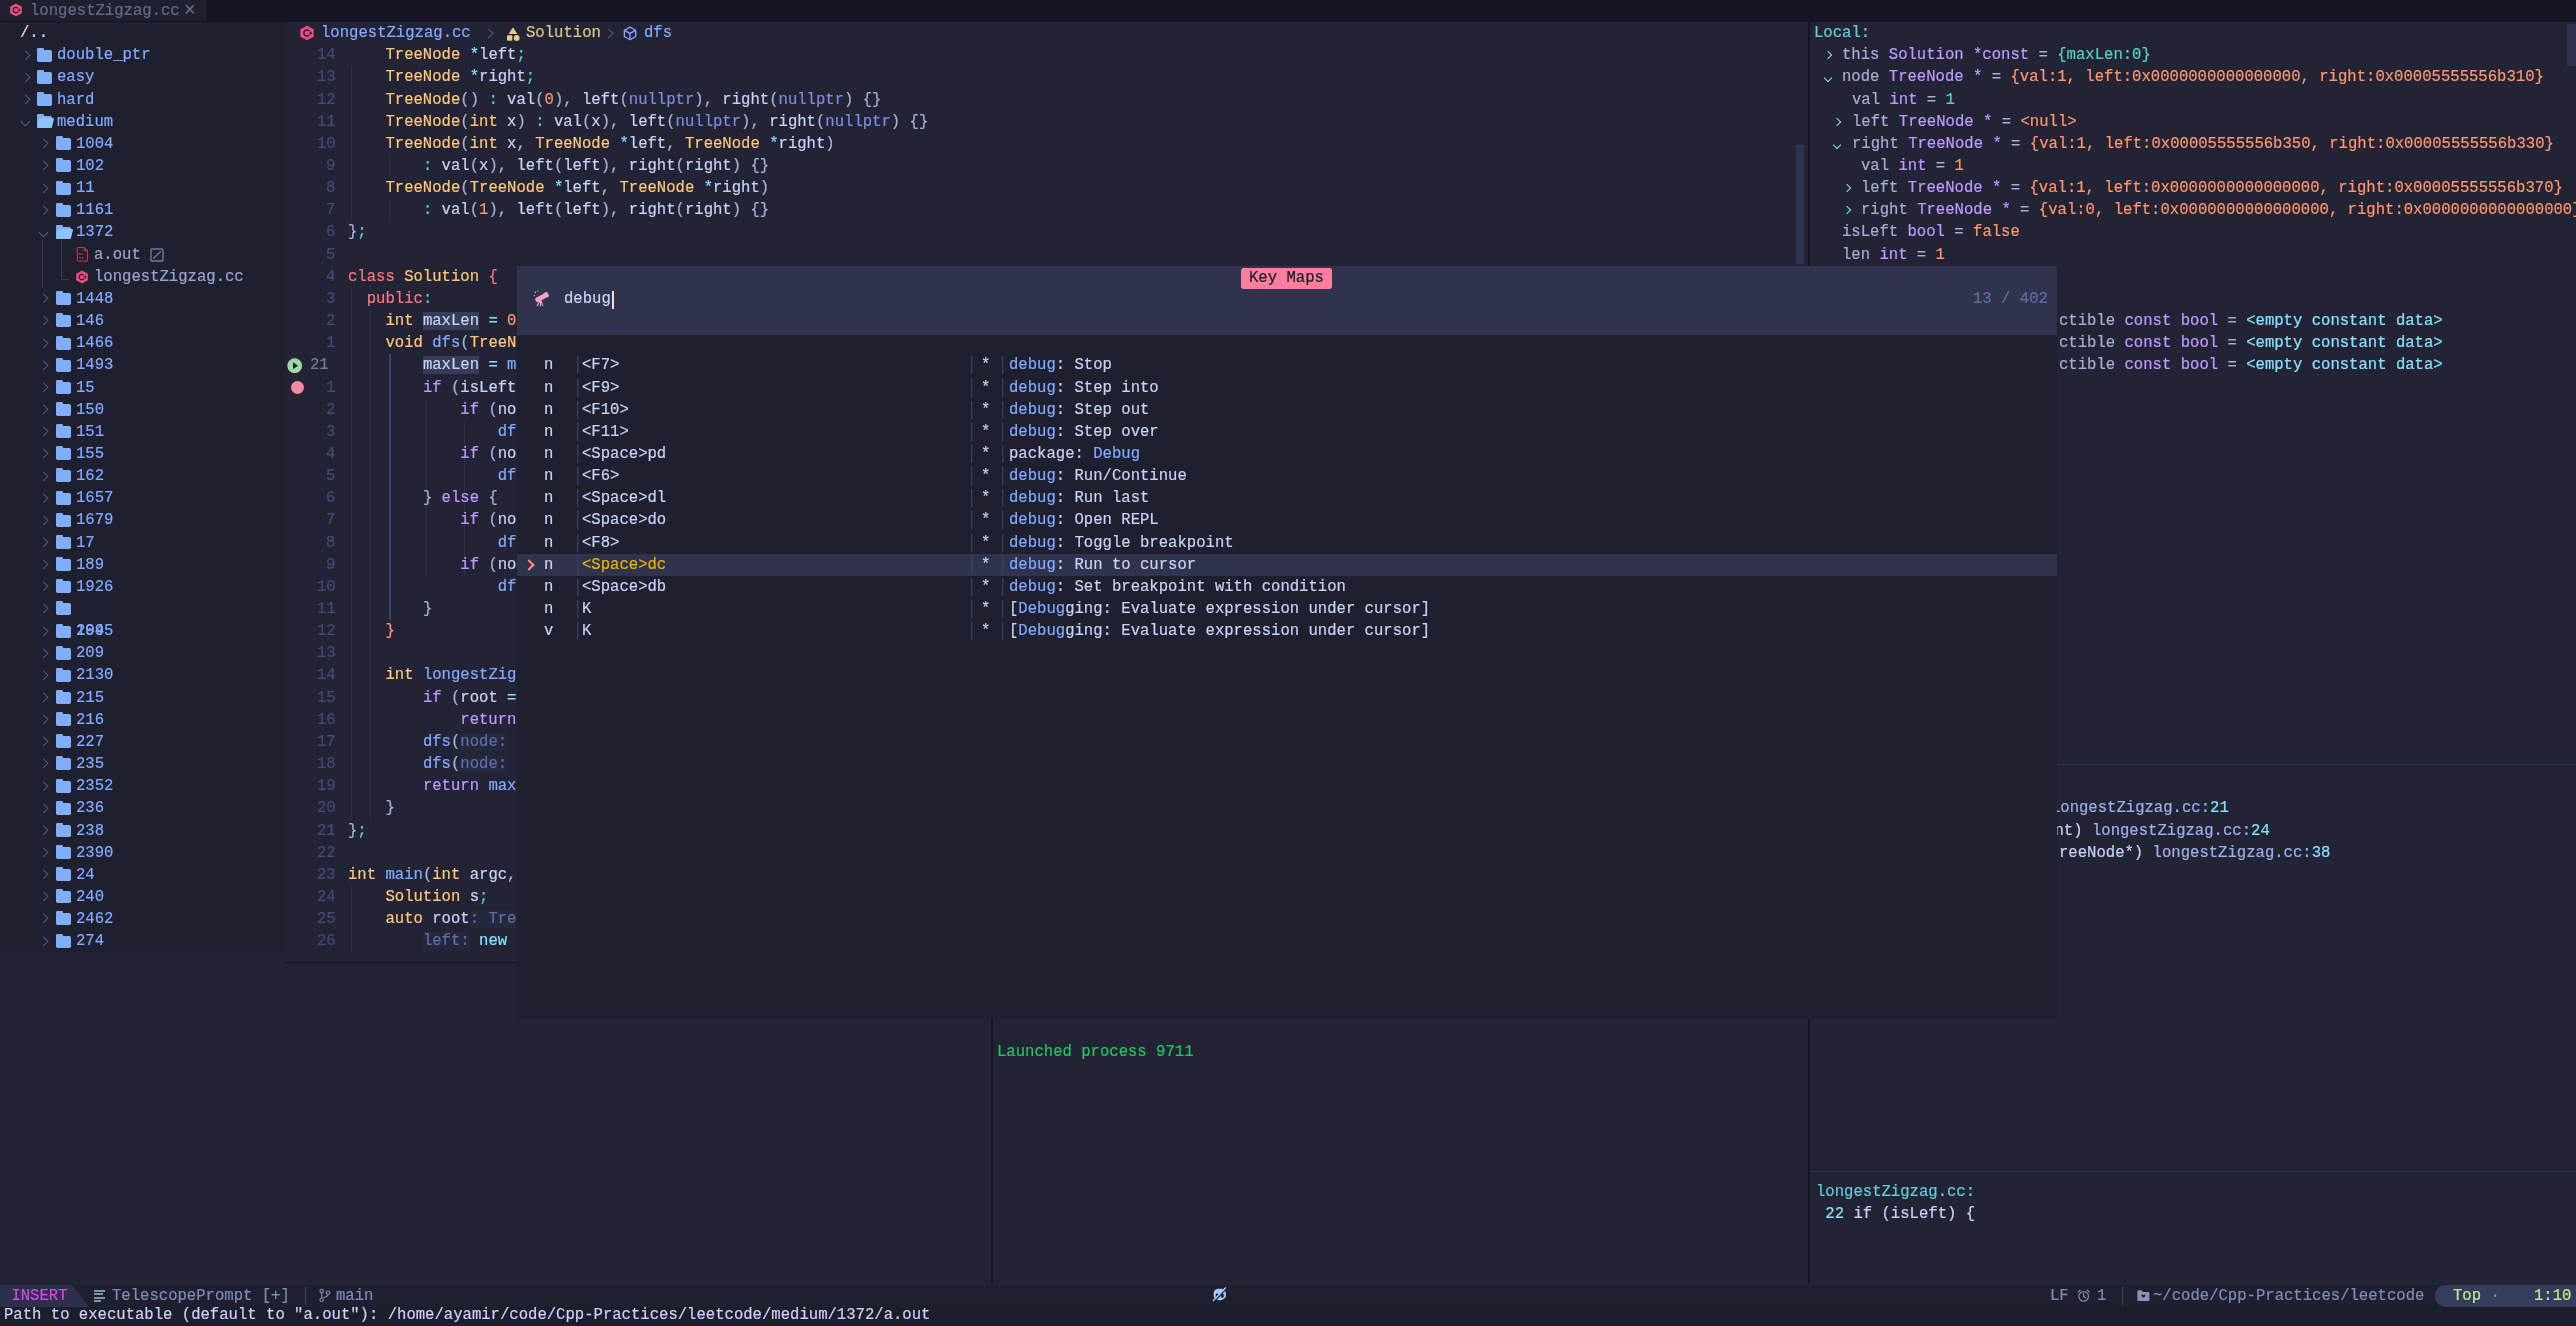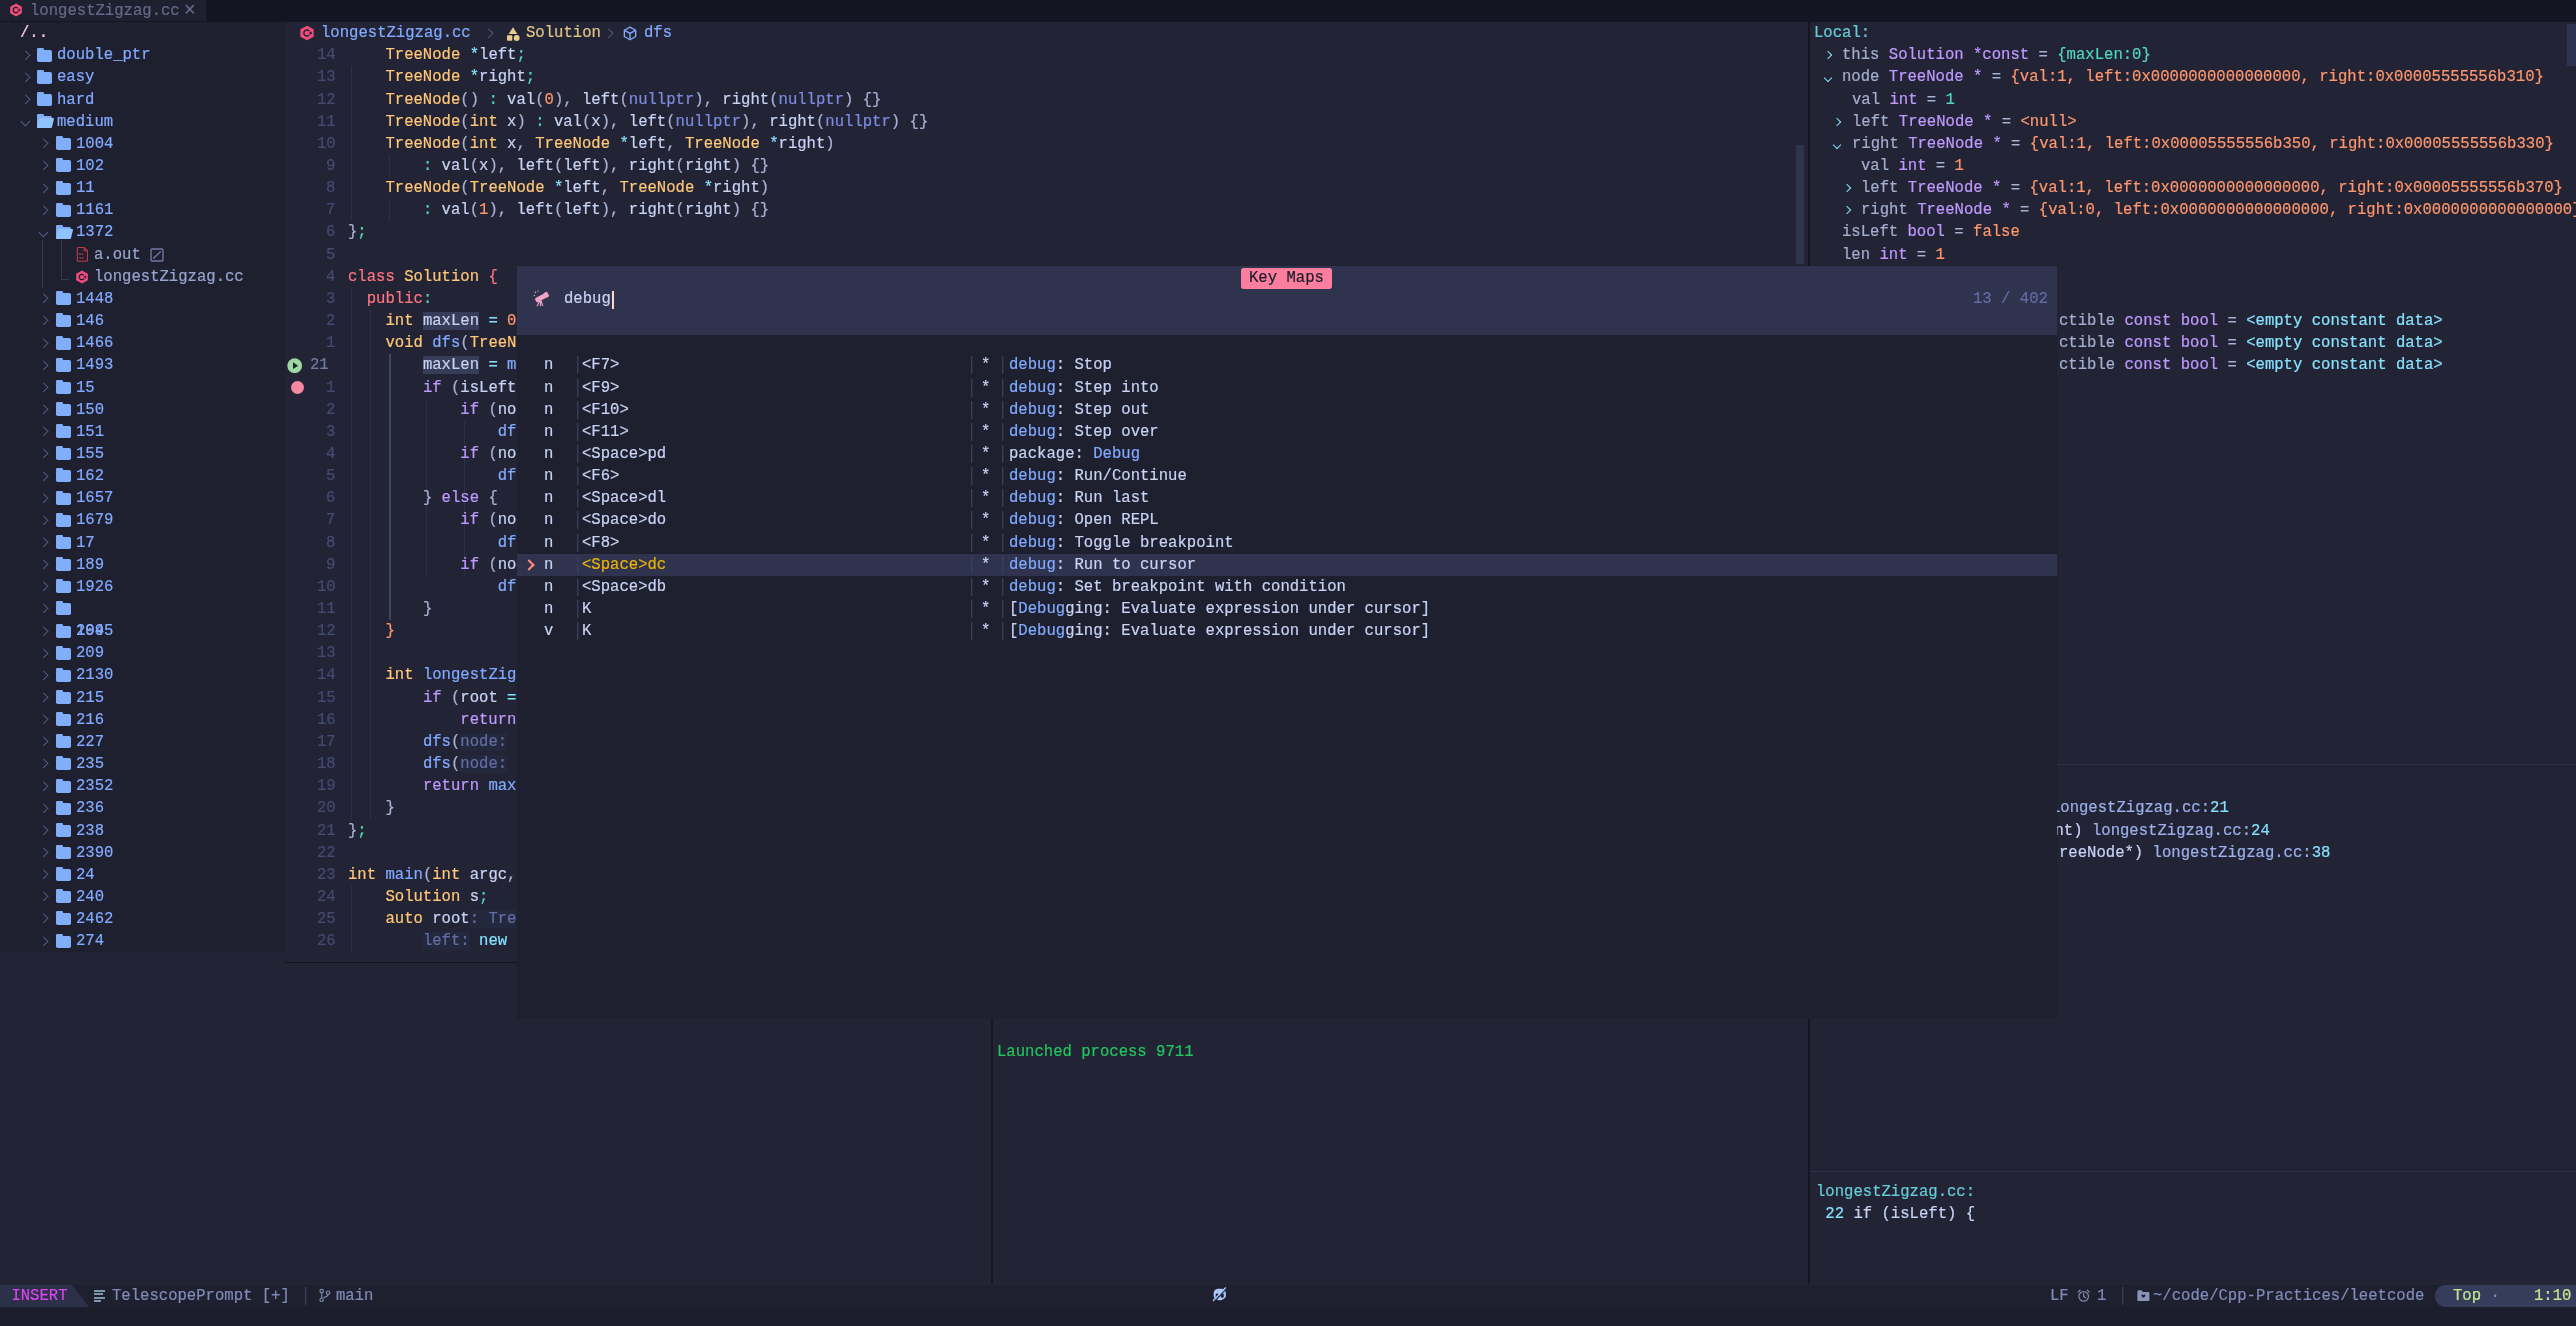--- a/index.html
+++ b/index.html
@@ -449,13 +449,14 @@
 <div class="t" style="left:2097px;top:1285px"><span style="color:#828bb8">1</span></div>
 <div class="t" style="left:2118px;top:1285px"><span style="color:#3b4261">│</span></div>
 <svg style="position:absolute;left:2136px;top:1289px" width="14.8" height="13.4" viewBox="0 0 22 20">
 <path d="M2 3.5A1.8 1.8 0 0 1 3.8 1.7h4.4l2 2.6h8A1.8 1.8 0 0 1 20 6.1v10.2a1.8 1.8 0 0 1-1.8 1.8H3.8A1.8 1.8 0 0 1 2 16.3Z" fill="#8a93b5"></path>
 <path d="M11 9.2c.8-1.4 3-1 3 .7 0 1.2-1.8 2-3 3-1.2-1-3-1.8-3-3 0-1.7 2.2-2.1 3-.7z" fill="#1e2030"></path>
 </svg>
 <div class="t" style="left:2153px;top:1285px"><span style="color:#828bb8">~/code/Cpp-Practices/leetcode</span></div>
 <div style="position:absolute;left:2435px;top:1285px;width:141px;height:22px;background:#363d5c;border-radius:10.7px 0 0 10.7px"></div>
 <div class="t" style="left:2453px;top:1285px"><span style="color:#c3e88d">Top</span><span style="color:#828bb8"> ·</span></div>
 <div class="t" style="left:2534px;top:1285px"><span style="color:#c3e88d">1:10</span></div>
+<div class="t" style="left:4px;top:1304px"><span style="color:#c8d3f5">Path to executable (default to "a.out"): /home/ayamir/code/Cpp-Practices/leetcode/medium/1372/a.out</span></div>
 </div>
 
 </body></html>

